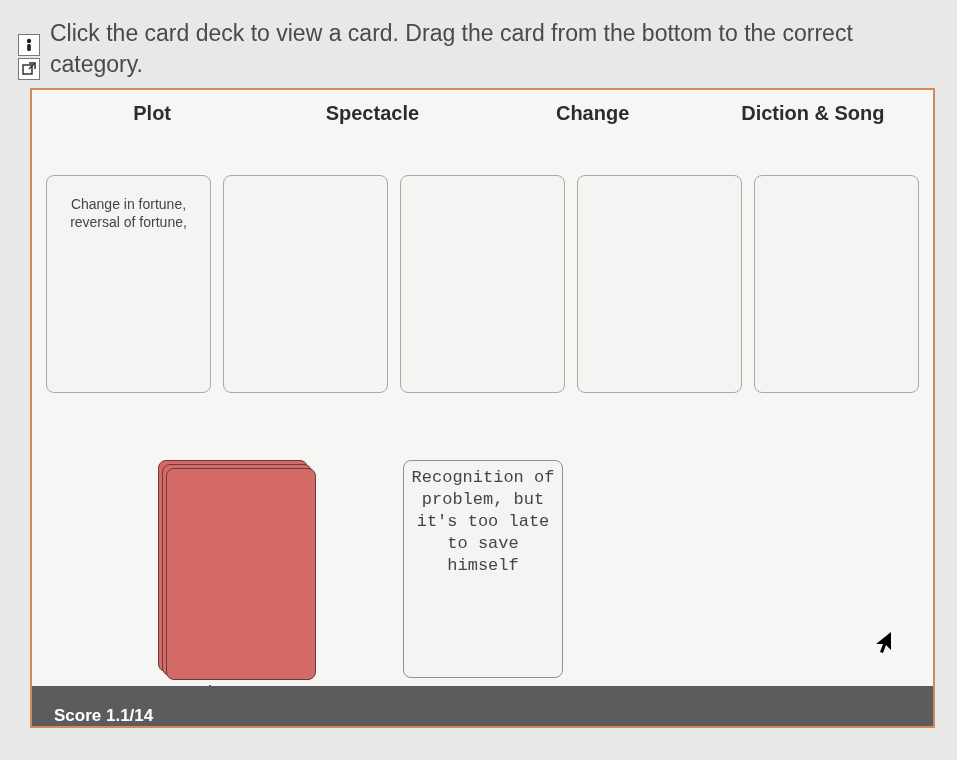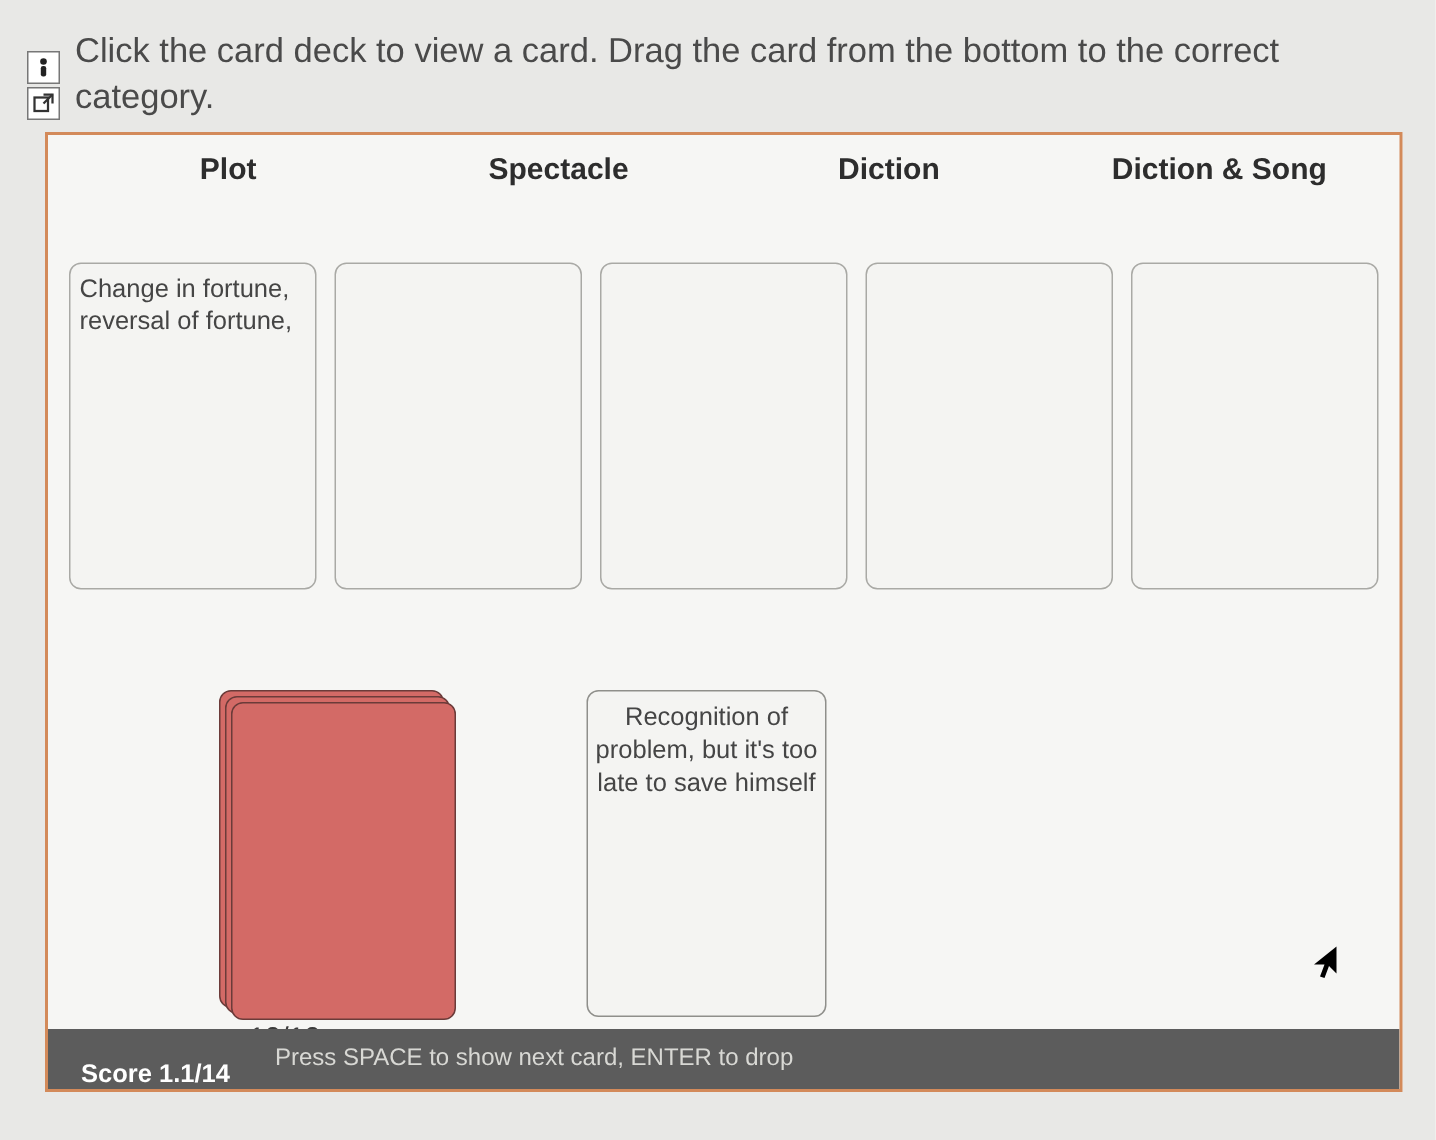--- a/index.html
+++ b/index.html
@@ -66,31 +66,32 @@
     justify-content: space-around;
     padding: 50px 14px 0 14px;
     gap: 12px;
   }
   .card-slot {
     flex: 1;
     height: 218px;
     border: 1.5px solid #a9a9a5;
     border-radius: 8px;
     background: #f4f4f2;
-    padding: 6px;
-    text-align: left;
-    font-size: 17px;
+    padding: 20px;
+    text-align: center;
+    font-size: 14px;
     color: #454545;
     line-height: 1.25;
   }
   .bottom-area {
     position: absolute;
-    left: 4px; right: 0;
+    left: 16px; right: 0;
     top: 370px;
     height: 230px;
+    font-family: Liberation Mono, monospace;
   }
   .deck {
     position: absolute;
     left: 110px;
     top: 0;
     width: 150px;
     height: 218px;
     cursor: pointer;
   }
   .deck-card {
@@ -170,21 +171,21 @@
     </div>
   </div>
   <div class="instruction-text">Click the card deck to view a card. Drag the card from the bottom to the correct category.</div>
 </div>
 
 <div class="activity-frame">
 
   <div class="categories-row">
     <div class="cat-label">Plot</div>
     <div class="cat-label">Spectacle</div>
-    <div class="cat-label">Diction</div>
+    <div class="cat-label">Change</div>
     <div class="cat-label">Diction &amp; Song</div>
   </div>
 
   <div class="slots-row">
     <div class="card-slot">Change in fortune, reversal of fortune,</div>
     <div class="card-slot"></div>
     <div class="card-slot"></div>
     <div class="card-slot"></div>
     <div class="card-slot"></div>
   </div>
@@ -201,16 +202,15 @@
   </div>
 
   <div class="cursor-arrow">
     <svg width="20" height="26" viewBox="0 0 20 26">
         <path d="M2 2 L2 20 L7 15 L10 23 L13 22 L10 14 L17 14 Z" fill="#000"></path>
       </svg>
   </div>
 
   <div class="status-bar">
     <span class="score-label">Score 1.1/14</span>
-    <span class="status-hint">Press SPACE to show next card, ENTER to drop</span>
   </div>
 
 </div>
 
 </body></html>

